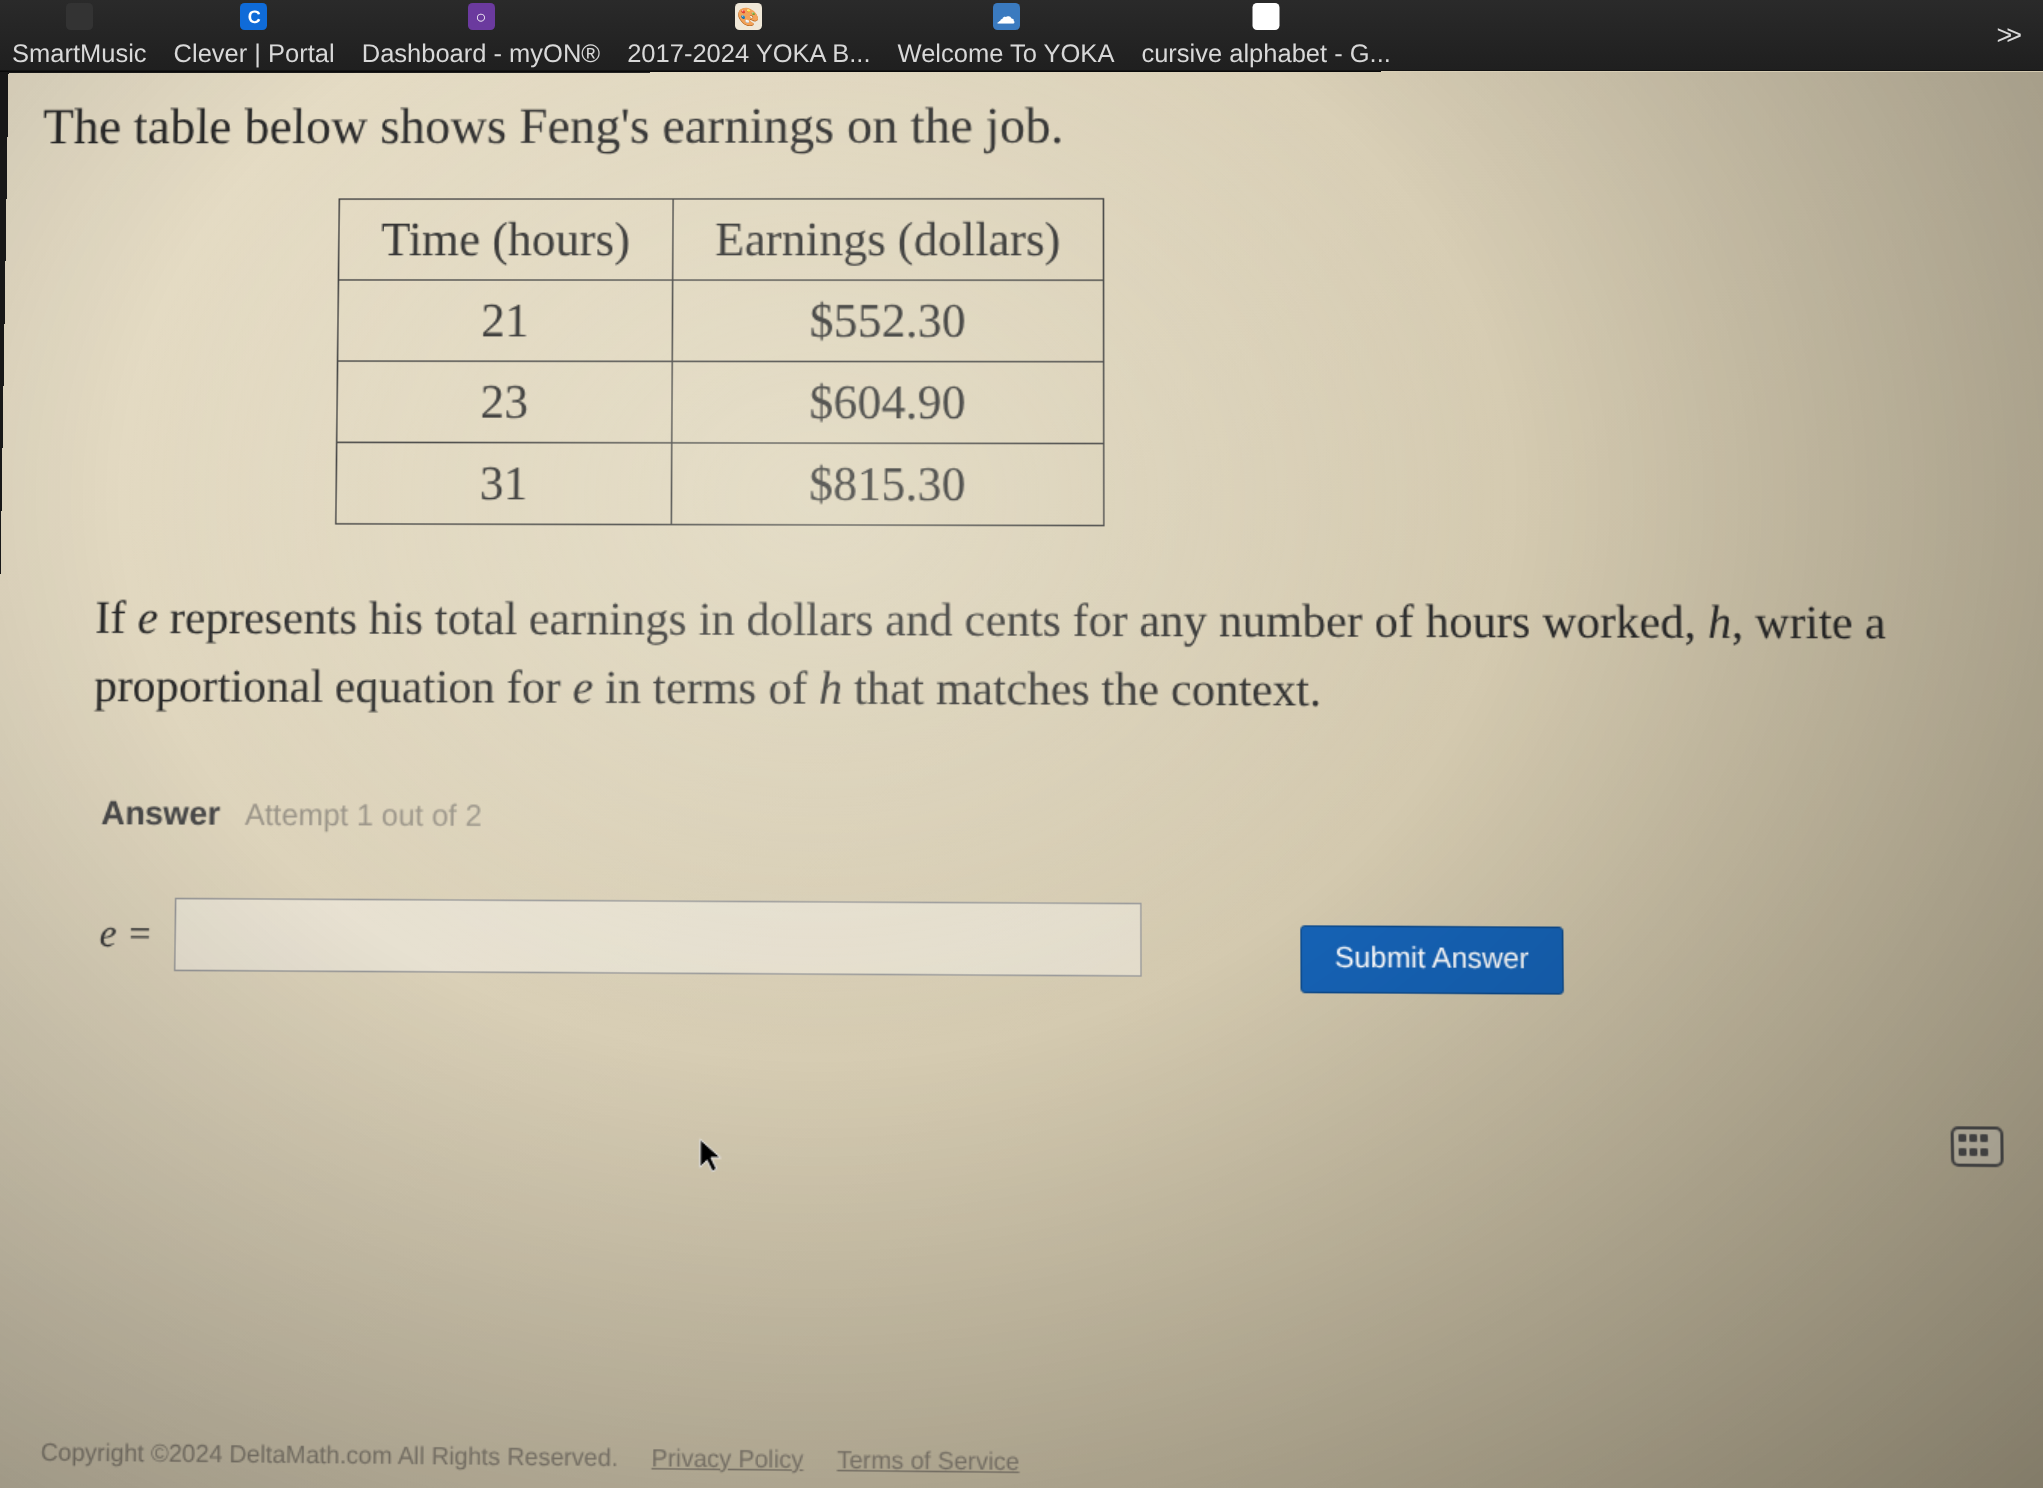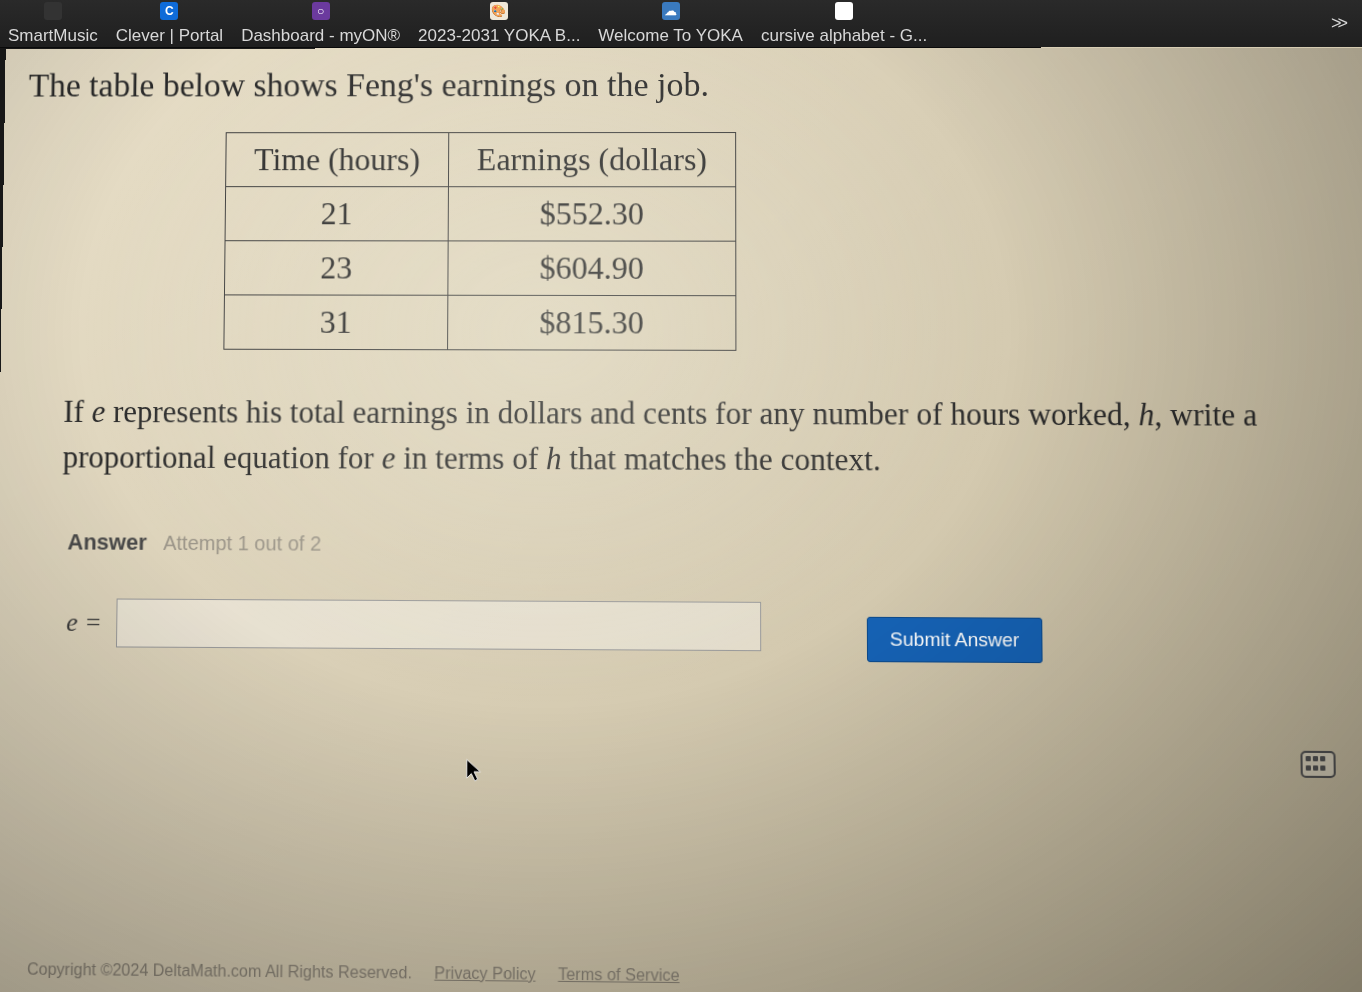--- a/index.html
+++ b/index.html
@@ -194,21 +194,21 @@
   <div class="bookmark">
     <div class="favicon fav-c">C</div>
     <span>Clever | Portal</span>
   </div>
   <div class="bookmark">
     <div class="favicon fav-d">○</div>
     <span>Dashboard - myON®</span>
   </div>
   <div class="bookmark">
     <div class="favicon fav-y">🎨</div>
-    <span>2023-2031 YOKA B...</span>
+    <span>2017-2024 YOKA B...</span>
   </div>
   <div class="bookmark">
     <div class="favicon fav-s">☁</div>
     <span>Welcome To YOKA</span>
   </div>
   <div class="bookmark">
     <div class="favicon fav-g">G</div>
     <span>cursive alphabet - G...</span>
   </div>
   <div class="chevrons">&gt;&gt;</div>

